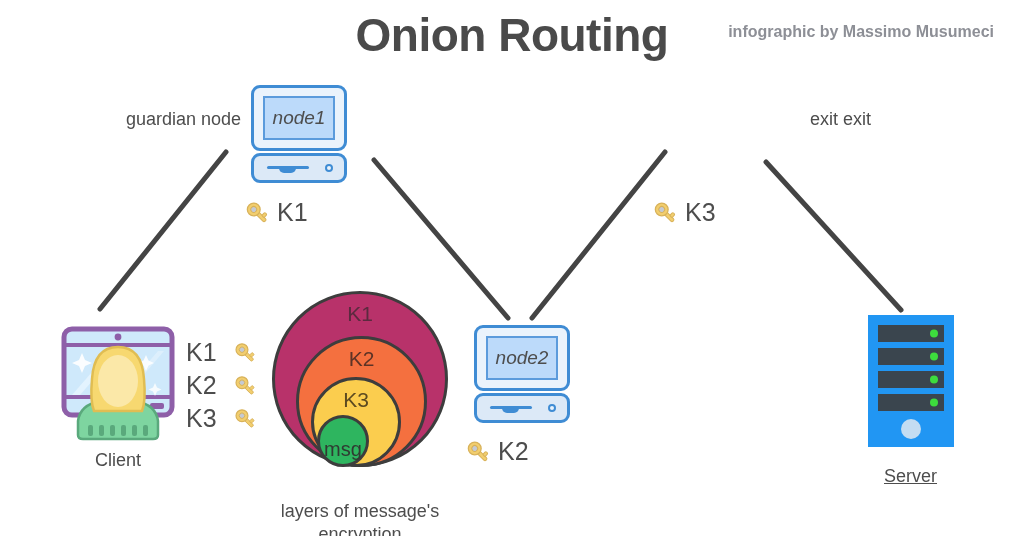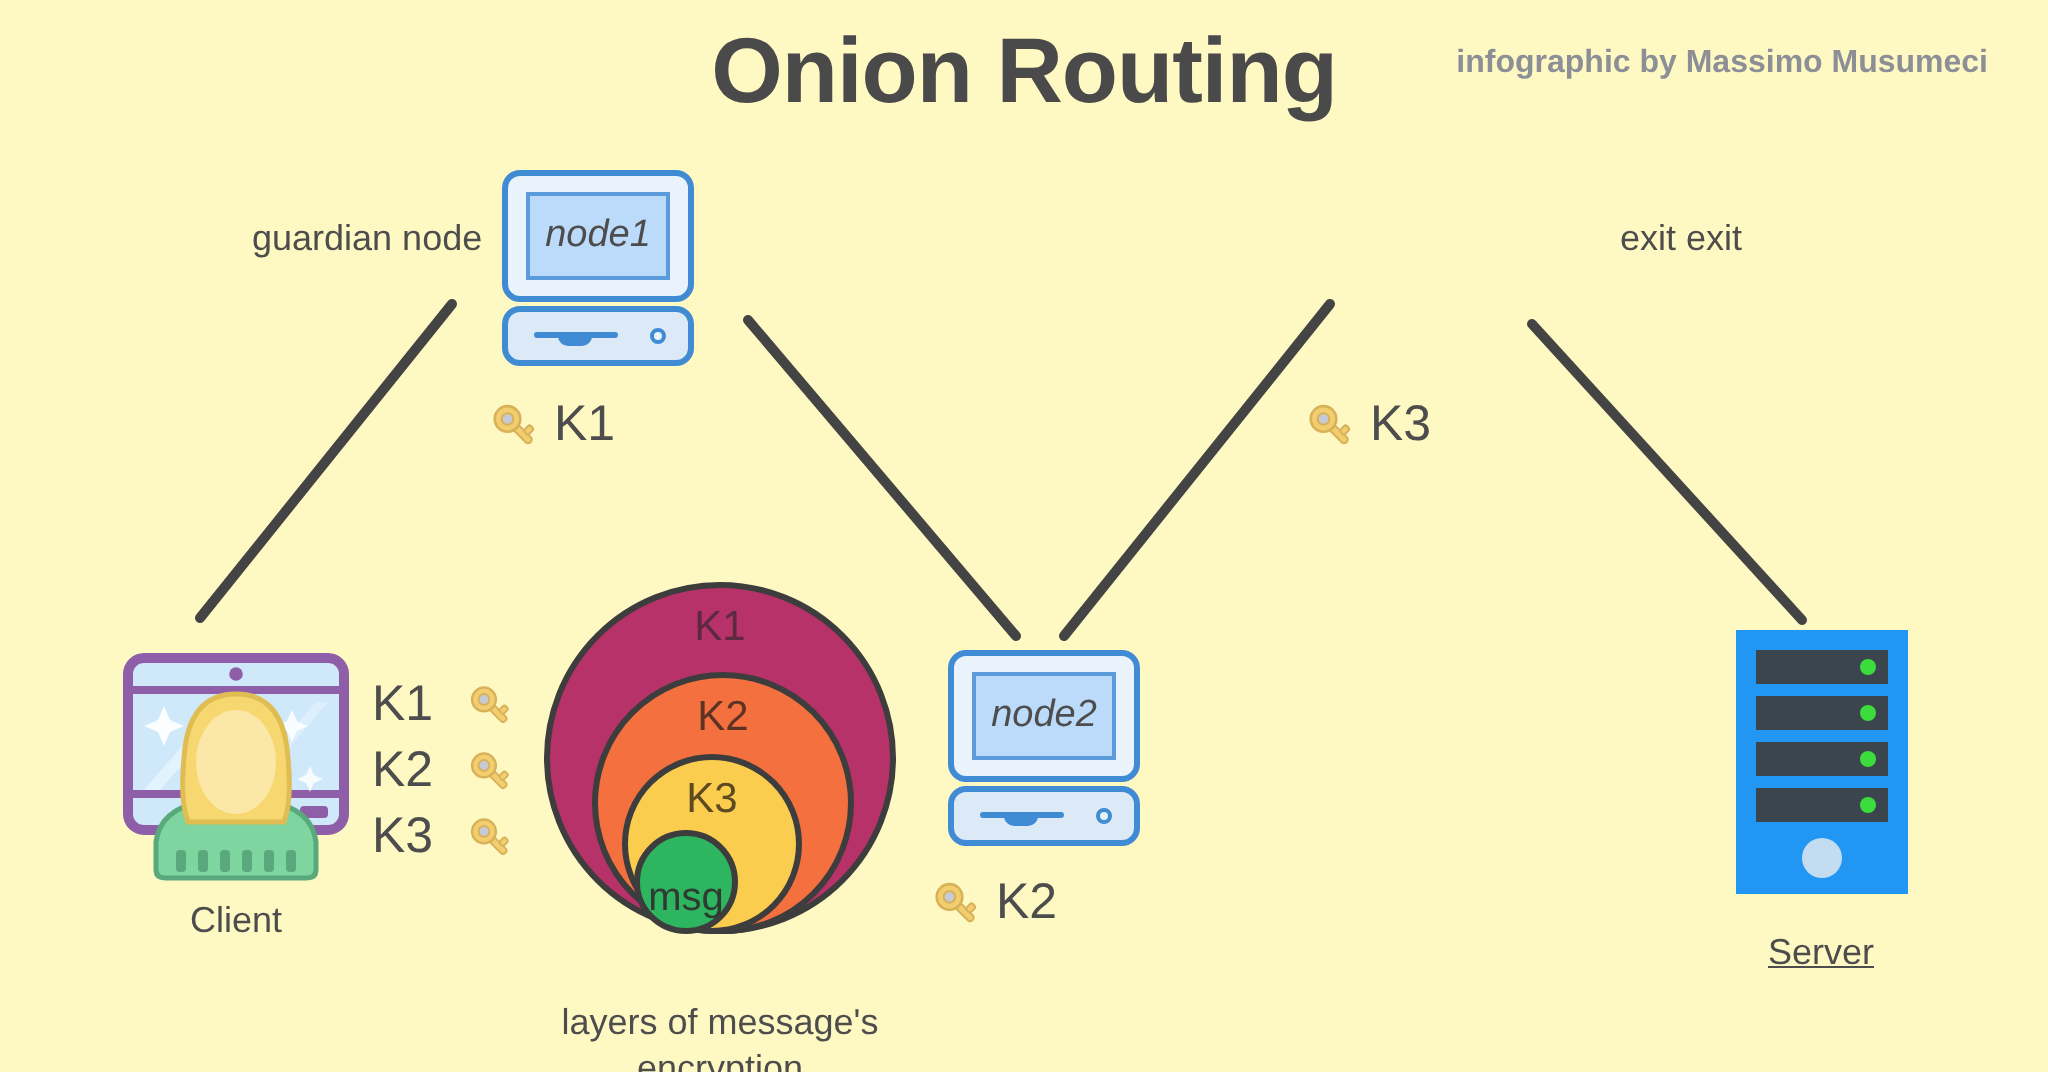--- a/index.html
+++ b/index.html
@@ -8,21 +8,21 @@
     padding: 0;
     background: #c5cad4;
   }
   body {
     font-family: "Liberation Sans", sans-serif;
   }
   #canvas {
     position: relative;
     width: 1024px;
     height: 536px;
-    background: #fef9c3;
+    background: #ffffff;
     overflow: hidden;
   }
 
   
   .title {
     position: absolute;
     left: 0;
     top: 8px;
     width: 1024px;
     text-align: center;

